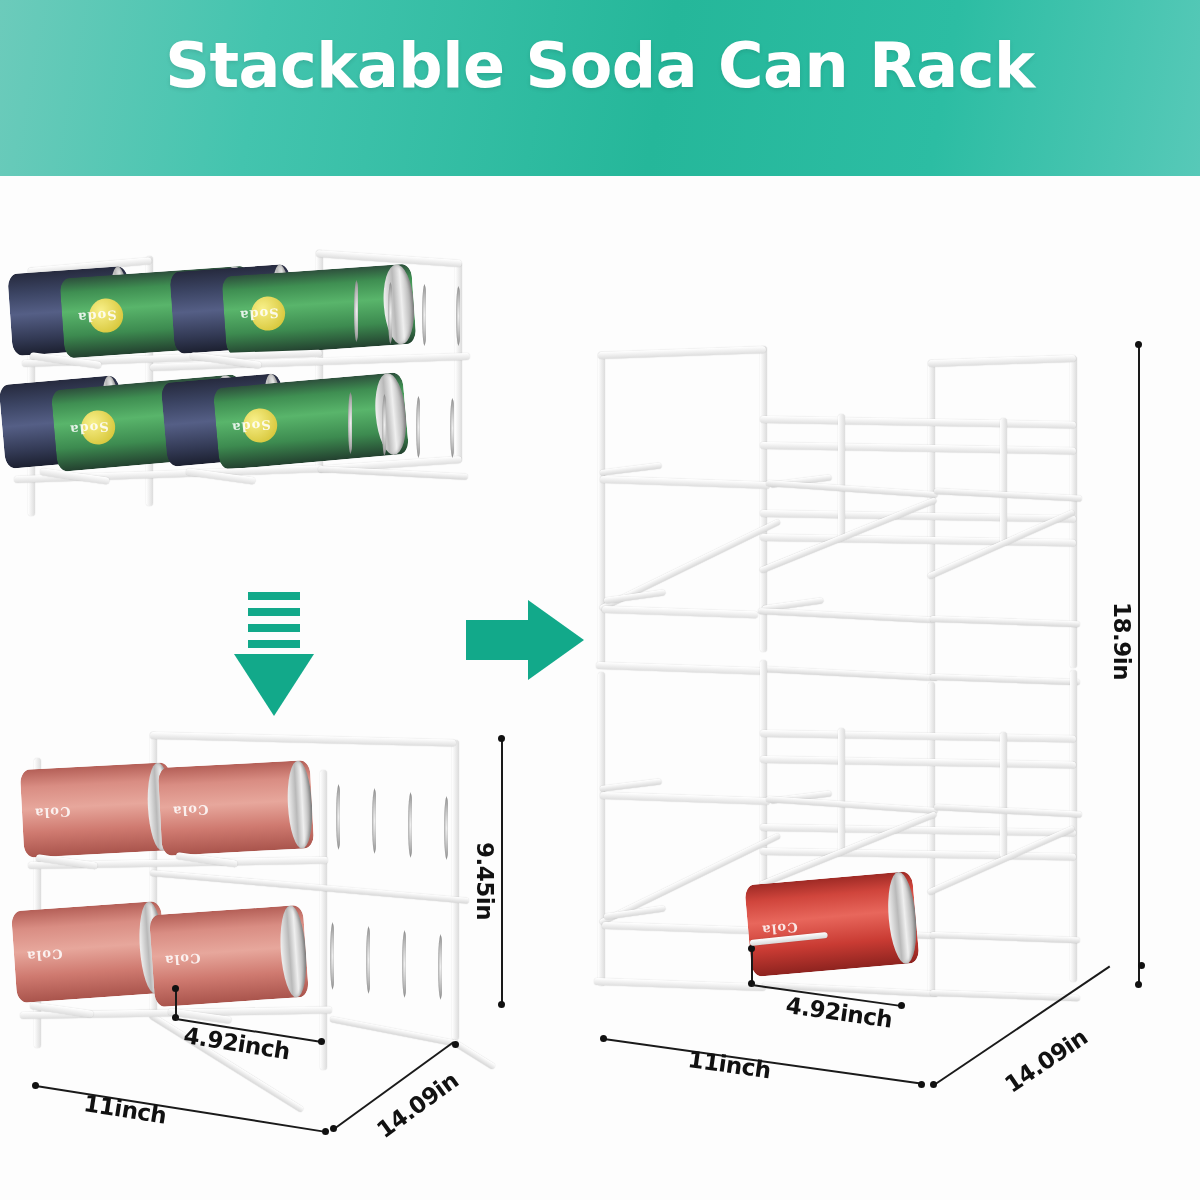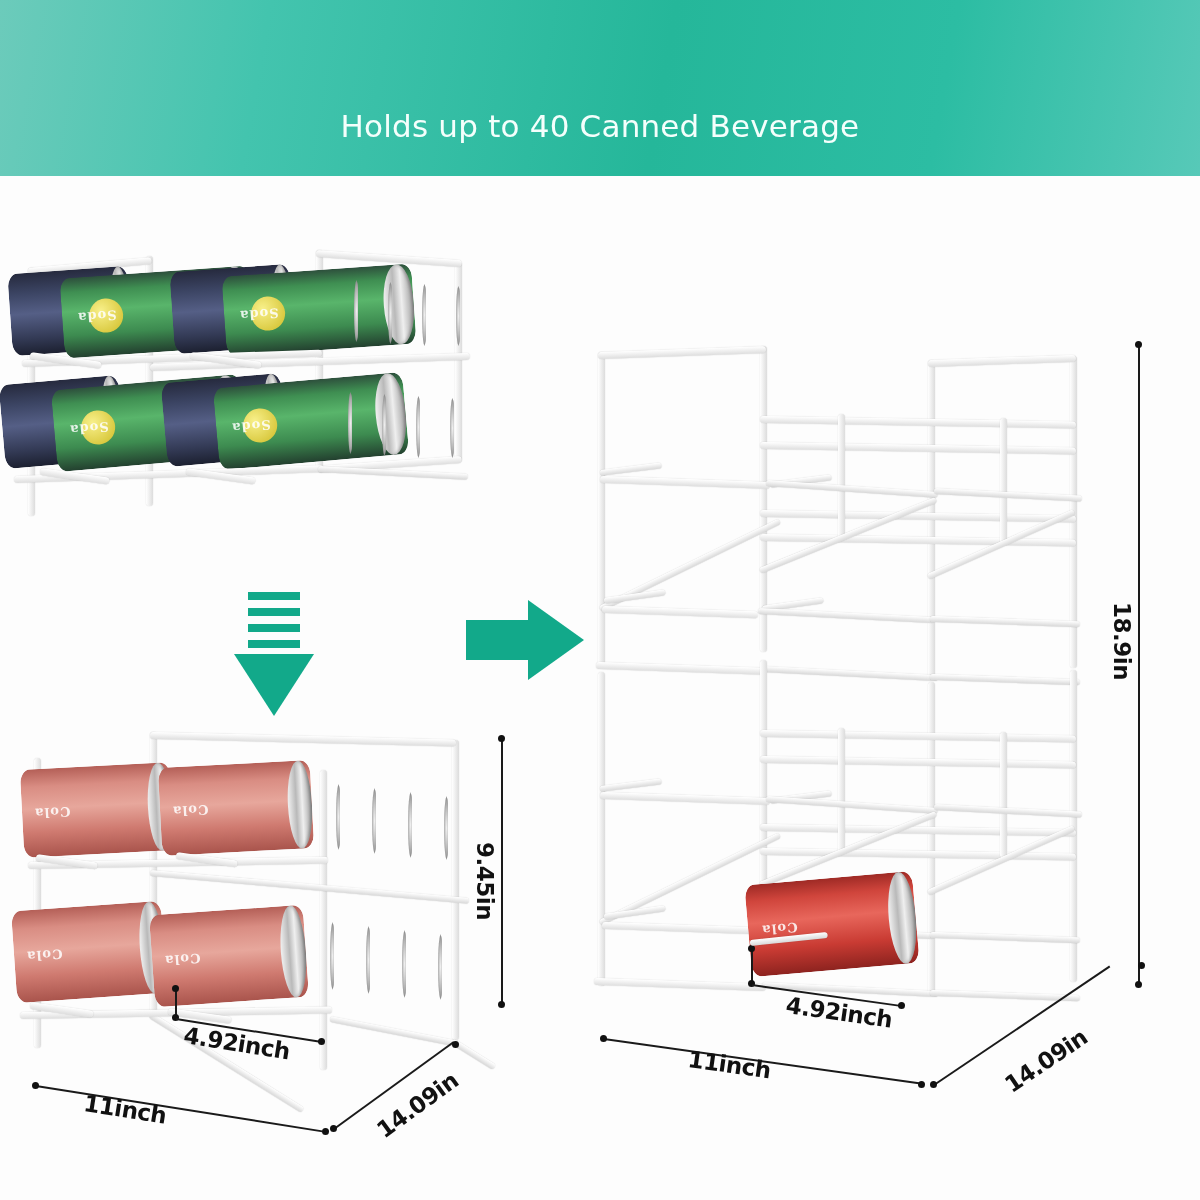--- a/index.html
+++ b/index.html
@@ -83,21 +83,21 @@
   .arrow-right .shaft{position:absolute;left:0;top:20px;width:70px;height:40px;background:#12a98a;}
   .arrow-right .head{position:absolute;left:62px;top:0;width:0;height:0;
     border-top:40px solid transparent;border-bottom:40px solid transparent;border-left:56px solid #12a98a;}
 </style>
 </head>
 <body>
 
 <div id="page">
 
   <div class="header-band">
-    <div class="header-subtitle">Holds up to 40 Canned Beverage</div>
+    <div class="header-title">Stackable Soda Can Rack</div>
   </div>
 
   <div class="scene" style="left:0px;top:240px;width:490px;height:340px;">
 
     <div class="wire v" style="left:316px;top:10px;height:222px;"></div>
     <div class="wire v" style="left:455px;top:22px;height:200px;"></div>
     <div class="wire h" style="left:316px;top:10px;width:146px;transform:rotate(4deg);transform-origin:left center;"></div>
     <div class="wire h" style="left:318px;top:226px;width:144px;transform:rotate(-4deg);transform-origin:left center;"></div>
 
     <div class="wire v" style="left:28px;top:28px;height:248px;"></div>

